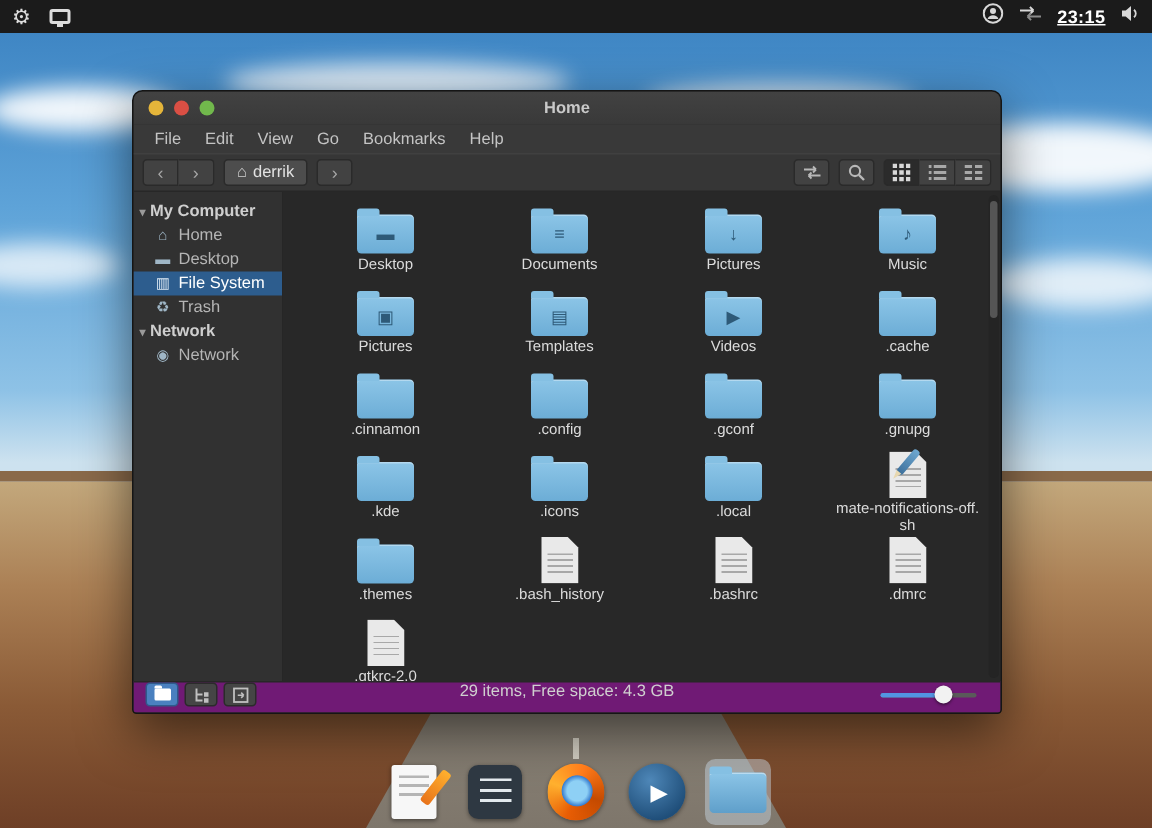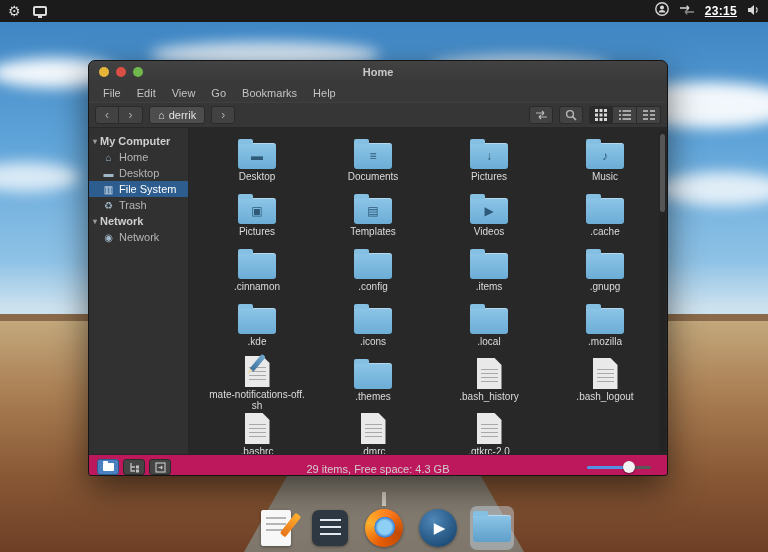--- a/index.html
+++ b/index.html
@@ -103,22 +103,22 @@
               background:repeating-linear-gradient(180deg,#a8a8a8 0 1px, transparent 1px 4px); }
   .pencil { position:absolute; left:10px; top:-3px; width:5px; height:20px; border-radius:2px;
             background:linear-gradient(180deg,#6fa8d0,#3c6f9b); transform:rotate(40deg); }
   .pencil::after { content:""; position:absolute; left:0; bottom:-5px; border-style:solid;
             border-width:6px 2.5px 0 2.5px; border-color:#e8d8b0 transparent transparent transparent; }
 
   .scrollbar { position:absolute; right:1px; top:2px; bottom:2px; width:7px; background:#242424; border-radius:4px; }
   .scroll-thumb { position:absolute; top:4px; left:1px; width:5px; height:78px; background:#555555; border-radius:3px; }
 
   
-  .statusbar { height:21px; background:#be185d; border-top:1px solid #272727; display:flex;
-               align-items:flex-end; padding:0 8px; flex:0 0 auto; position:relative; }
+  .statusbar { height:21px; background:#701a75; border-top:1px solid #272727; display:flex;
+               align-items:flex-start; padding:0 8px; flex:0 0 auto; position:relative; }
   .sb-btn { width:22px; height:16px; border-radius:3px; background:#454545; border:1px solid #2b2b2b;
             display:flex; align-items:center; justify-content:center; margin-right:4px; }
   .sb-btn.blue { background:#4a80bf; border-color:#2f5a8c; }
   .mini-folder { position:relative; width:11px; height:8px; background:#ffffff; border-radius:1px; }
   .mini-folder::before { content:""; position:absolute; top:-2px; left:0; width:5px; height:2px; background:#fff; border-radius:1px 1px 0 0; }
   .status-text { position:absolute; left:0; right:0; text-align:center; font-size:11px; color:#cfcfcf; pointer-events:none; }
   .zoom { margin-left:auto; display:flex; align-items:center; width:72px; position:relative; height:16px; }
   .zoom-track { position:absolute; left:0; right:8px; top:7px; height:3px; background:#5a5a5a; border-radius:2px; }
   .zoom-fill { position:absolute; left:0; width:40px; top:7px; height:3px; background:#5294e2; border-radius:2px; }
   .zoom-knob { position:absolute; left:36px; top:2px; width:12px; height:12px; border-radius:50%;
@@ -383,21 +383,21 @@
           <div class="file-item">
             <div class="ficon">
               <div class="folder"></div>
             </div>
             <div class="flabel">.config</div>
           </div>
           <div class="file-item">
             <div class="ficon">
               <div class="folder"></div>
             </div>
-            <div class="flabel">.items</div>
+            <div class="flabel">.gconf</div>
           </div>
           <div class="file-item">
             <div class="ficon">
               <div class="folder"></div>
             </div>
             <div class="flabel">.gnupg</div>
           </div>
           <div class="file-item">
             <div class="ficon">
               <div class="folder"></div>
@@ -408,51 +408,39 @@
             <div class="ficon">
               <div class="folder"></div>
             </div>
             <div class="flabel">.icons</div>
           </div>
           <div class="file-item">
             <div class="ficon">
               <div class="folder"></div>
             </div>
             <div class="flabel">.local</div>
-          </div>
-          <div class="file-item">
-            <div class="ficon">
-              <div class="folder"></div>
-            </div>
-            <div class="flabel">.mozilla</div>
           </div>
           <div class="file-item">
             <div class="ficon">
               <div class="textfile"></div>
               <span class="pencil"></span>
             </div>
             <div class="flabel">mate-notifications-off.sh</div>
           </div>
           <div class="file-item">
             <div class="ficon">
               <div class="folder"></div>
             </div>
             <div class="flabel">.themes</div>
           </div>
           <div class="file-item">
             <div class="ficon">
               <div class="textfile"></div>
             </div>
             <div class="flabel">.bash_history</div>
-          </div>
-          <div class="file-item">
-            <div class="ficon">
-              <div class="textfile"></div>
-            </div>
-            <div class="flabel">.bash_logout</div>
           </div>
           <div class="file-item">
             <div class="ficon">
               <div class="textfile"></div>
             </div>
             <div class="flabel">.bashrc</div>
           </div>
           <div class="file-item">
             <div class="ficon">
               <div class="textfile"></div>

